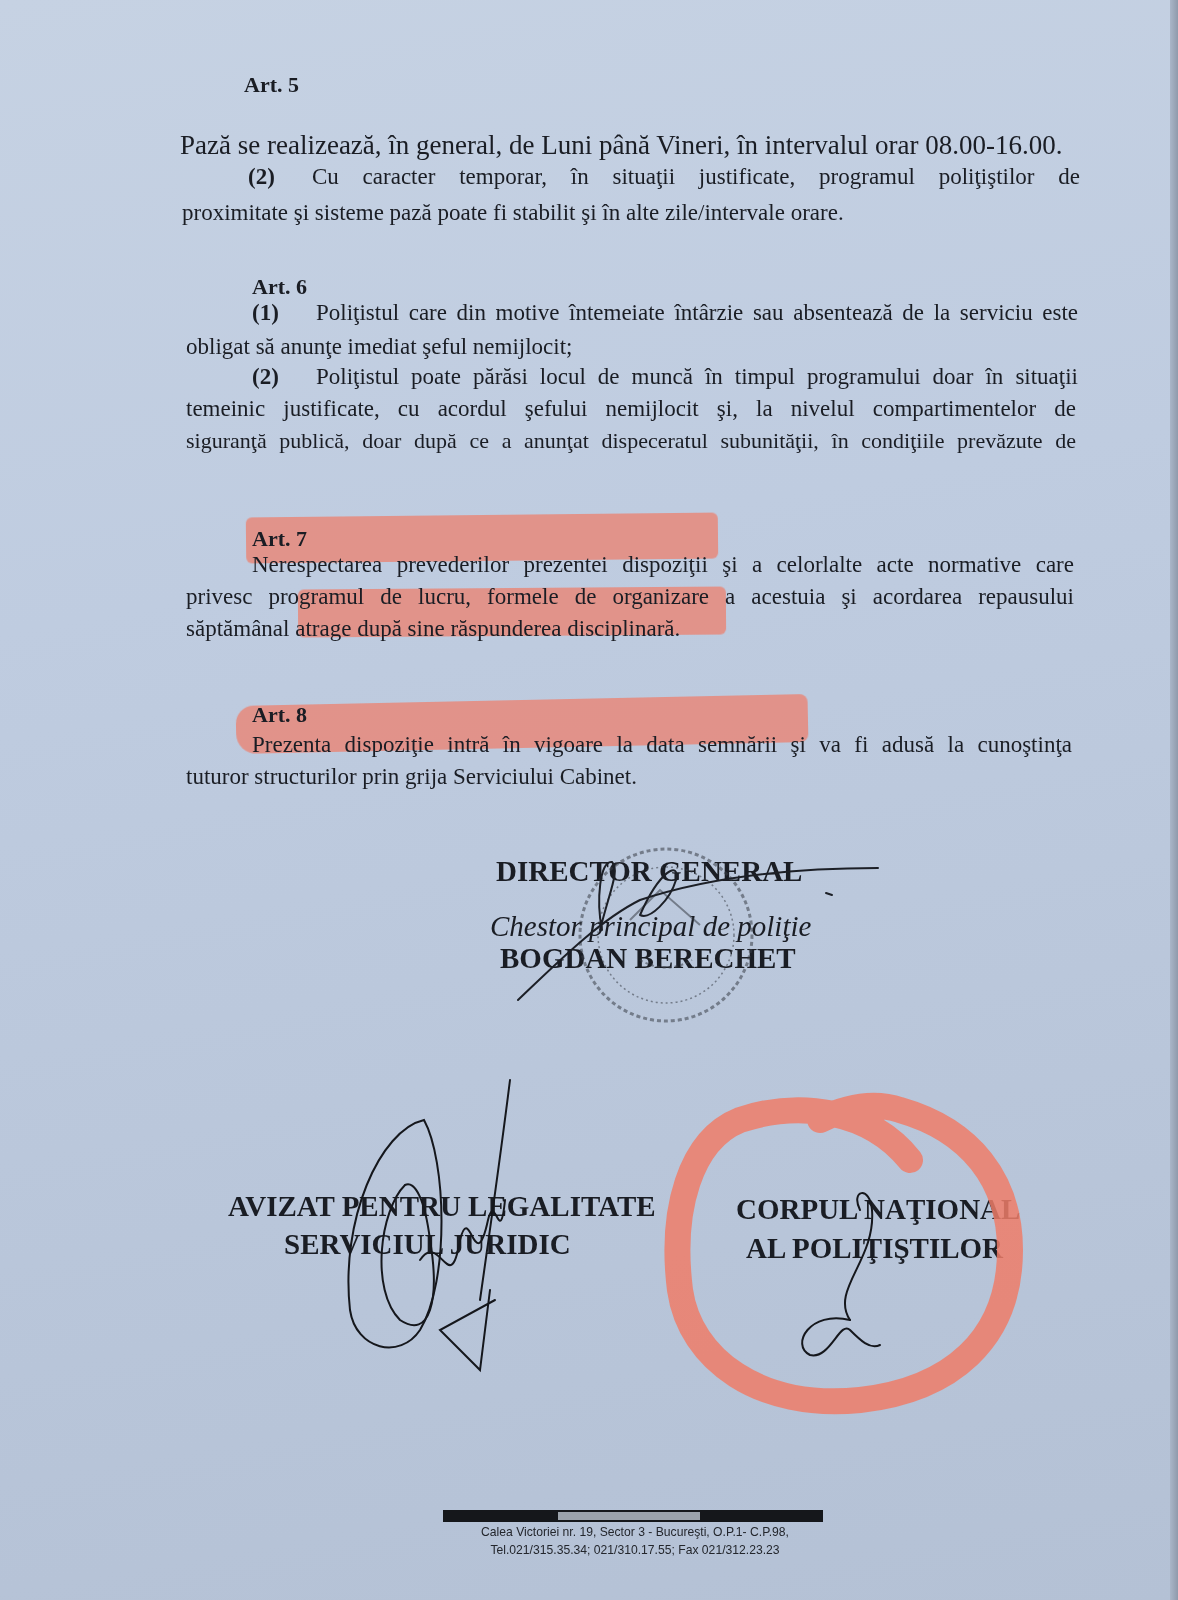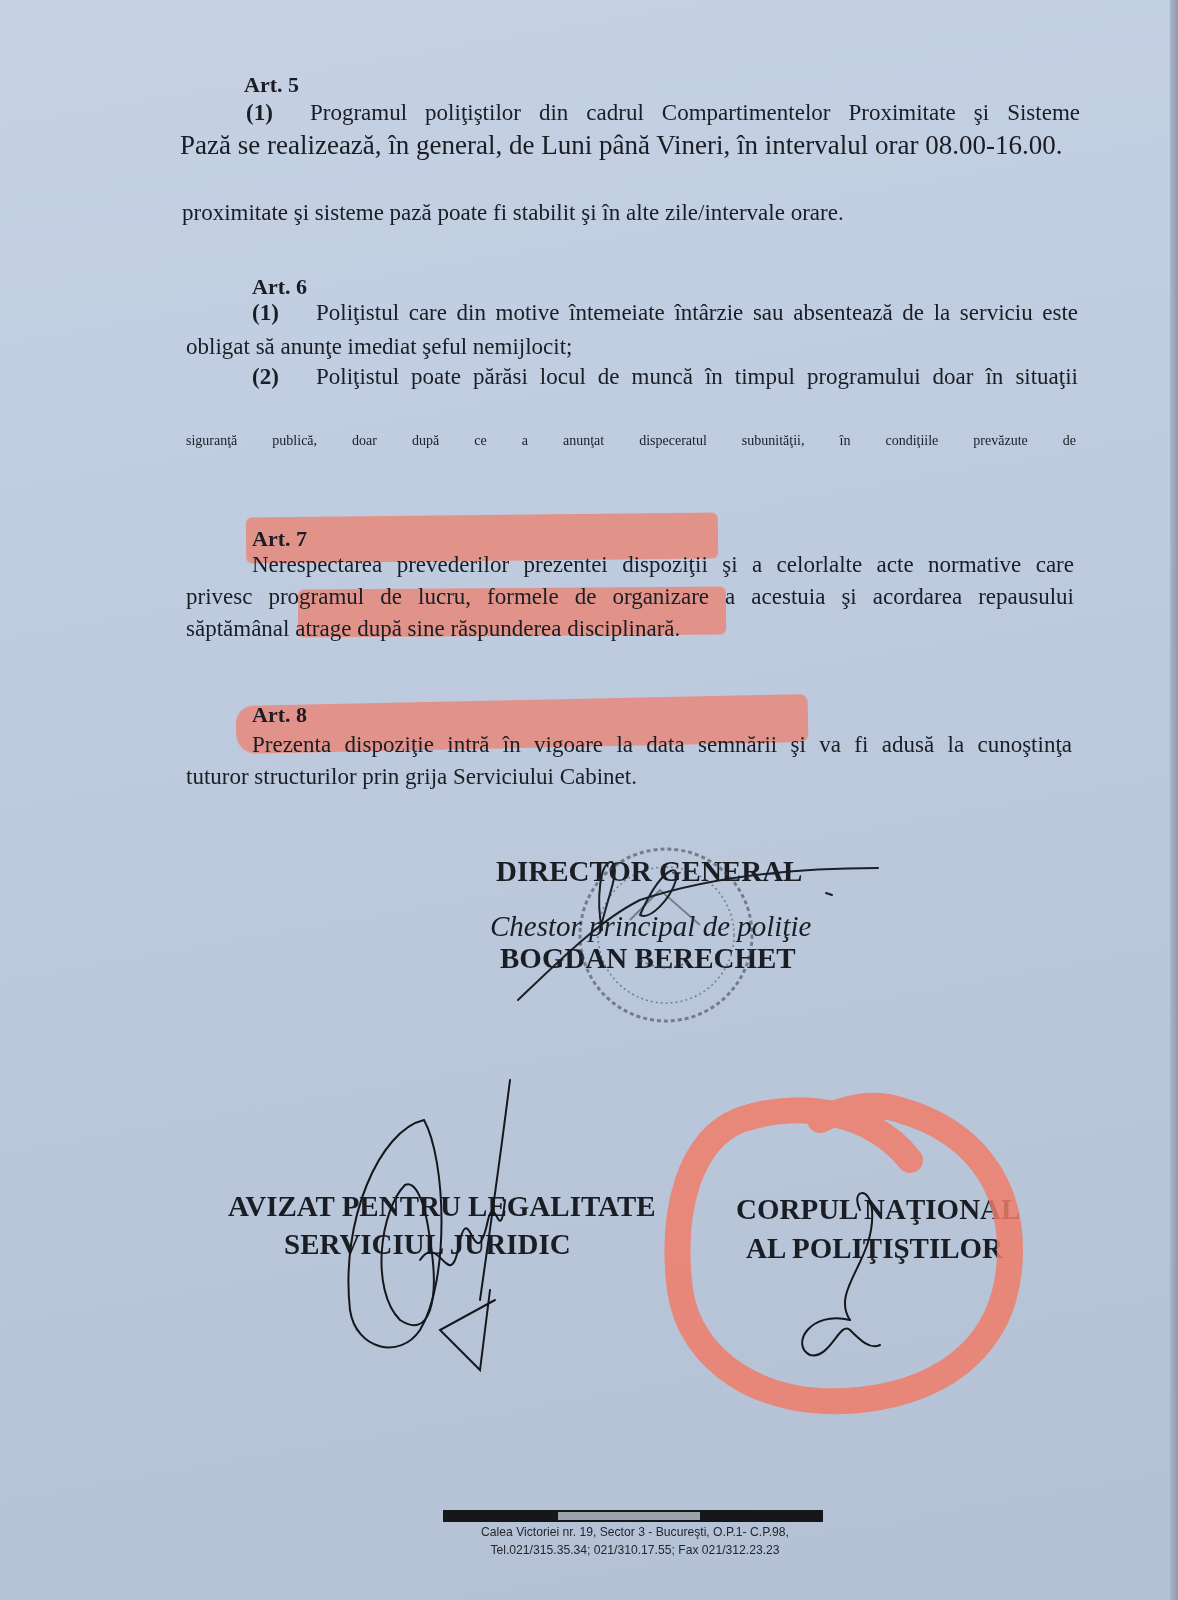--- a/index.html
+++ b/index.html
@@ -43,35 +43,36 @@
 </head>
 <body>
 
 <div class="page">
 
   <div class="hl" style="left:246px; top:515px; width:472px; height:46px; transform:rotate(-0.6deg);"></div>
   <div class="hl" style="left:298px; top:588px; width:428px; height:48px; transform:rotate(-0.4deg);"></div>
   <div class="hl" style="left:236px; top:700px; width:572px; height:48px; transform:rotate(-1.2deg); border-radius:18px 8px 8px 20px;"></div>
 
   <div class="line art-title" style="left:244px; top:50px;">Art. 5</div>
-  <div class="line justify" style="left:246px; top:78px; width:834px;">
-    <span class="par-num">(1)</span><span>Programul poliţiştilor din cadrul Compartimentelor Proximitate şi Sisteme</span>
+  <div class="line" style="left:180px; top:110px; font-size:27px;">Pază se realizează, în general, de Luni până Vineri, în intervalul orar 08.00-16.00.</div>
+  <div class="line justify" style="left:248px; top:142px; width:832px;">
+    <span class="par-num">(2)</span><span>Cu caracter temporar, în situaţii justificate, programul poliţiştilor de</span>
   </div>
-  <div class="line" style="left:180px; top:110px; font-size:27px;">Pază se realizează, în general, de Luni până Vineri, în intervalul orar 08.00-16.00.</div>
   <div class="line" style="left:182px; top:178px;">proximitate şi sisteme pază poate fi stabilit şi în alte zile/intervale orare.</div>
 
   <div class="line art-title" style="left:252px; top:252px;">Art. 6</div>
   <div class="line justify" style="left:252px; top:278px; width:826px;">
     <span class="par-num">(1)</span><span>Poliţistul care din motive întemeiate întârzie sau absentează de la serviciu este</span>
   </div>
   <div class="line" style="left:186px; top:312px;">obligat să anunţe imediat şeful nemijlocit;</div>
   <div class="line justify" style="left:252px; top:342px; width:826px;">
     <span class="par-num">(2)</span><span>Poliţistul poate părăsi locul de muncă în timpul programului doar în situaţii</span>
   </div>
-  <div class="line justify" style="left:186px; top:406px; width:890px; font-size:14px;">siguranţă publică, doar după ce a anunţat dispeceratul subunităţii, în condiţiile prevăzute de</div>
+  <div class="line justify" style="left:186px; top:374px; width:890px;">temeinic justificate, cu acordul şefului nemijlocit şi, la nivelul compartimentelor de</div>
+  <div class="line justify" style="left:186px; top:406px; width:890px; font-size:22px;">siguranţă publică, doar după ce a anunţat dispeceratul subunităţii, în condiţiile prevăzute de</div>
 
   <div class="line art-title" style="left:252px; top:504px;">Art. 7</div>
   <div class="line justify" style="left:252px; top:530px; width:822px;">Nerespectarea prevederilor prezentei dispoziţii şi a celorlalte acte normative care</div>
   <div class="line" style="left:186px; top:594px;">săptămânal atrage după sine răspunderea disciplinară.</div>
   <div class="line justify" style="left:186px; top:562px; width:888px;">privesc programul de lucru, formele de organizare a acestuia şi acordarea repausului</div>
 
   <div class="line art-title" style="left:252px; top:680px;text-align:center;">Art. 8</div>
   <div class="line justify" style="left:252px; top:710px; width:820px;">Prezenta dispoziţie intră în vigoare la data semnării şi va fi adusă la cunoştinţa</div>
   <div class="line" style="left:186px; top:742px;">tuturor structurilor prin grija Serviciului Cabinet.</div>
 

